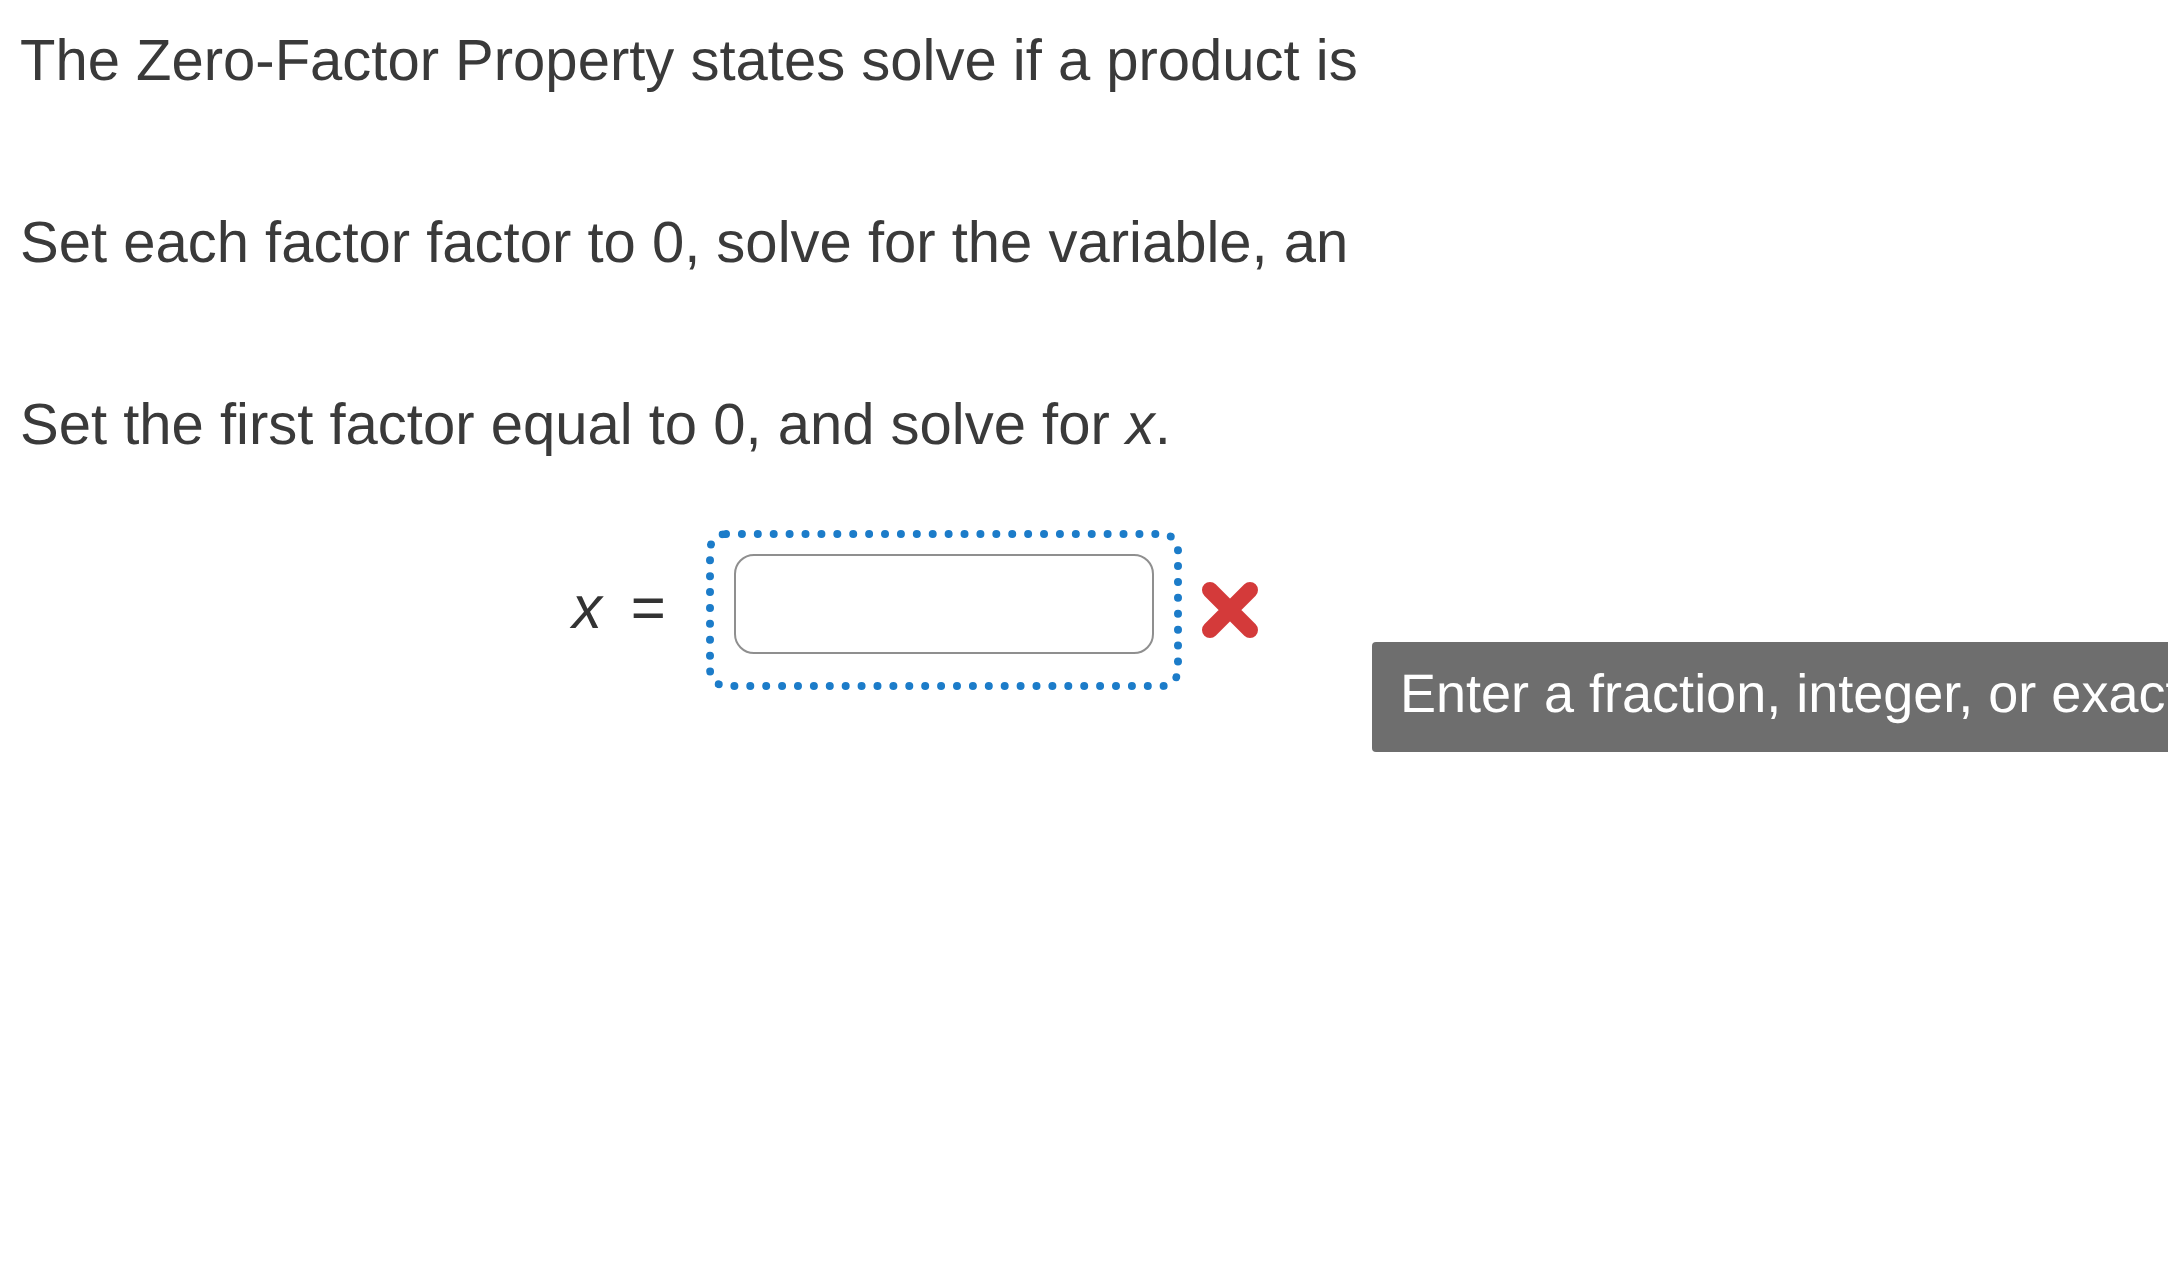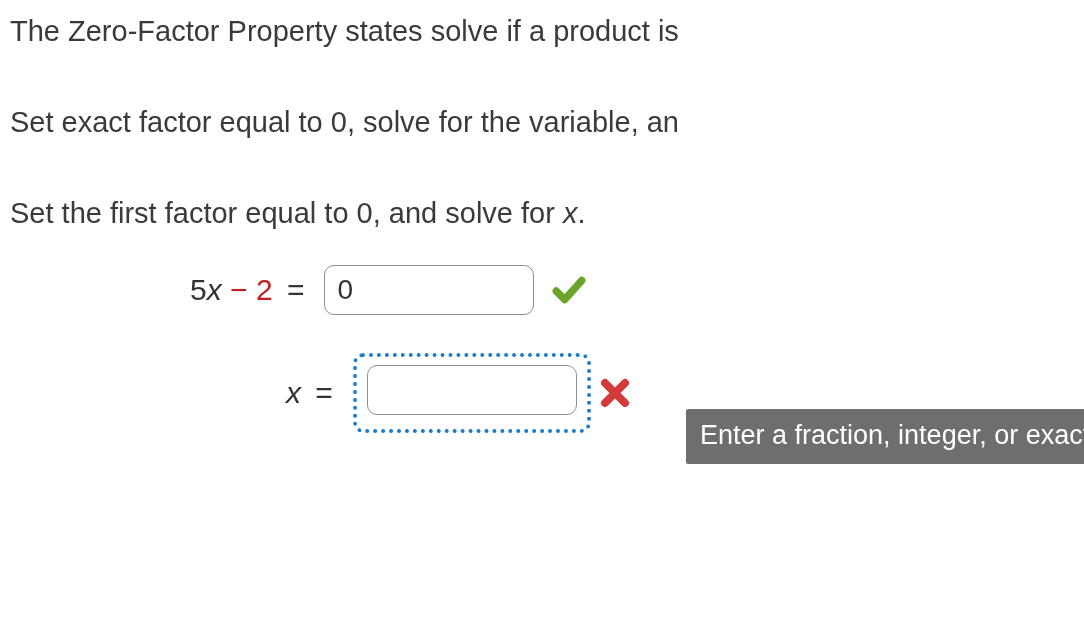--- a/index.html
+++ b/index.html
@@ -77,39 +77,28 @@
     white-space: nowrap;
     border-radius: 2px;
   }
   .row2 { position: relative; margin-left: 96px; }
 </style>
 </head>
 <body>
 
 <div class="para">The Zero-Factor Property states solve if a product is</div>
 
-<div class="para">Set exact factor equal to 0, solve for the variable, an</div>
+<div class="para">Set each factor factor to 0, solve for the variable, an</div>
 
 <div class="para" style="margin-bottom:32px;">
   <span>Set the first factor equal to 0, and solve for </span><span class="ital">x</span><span>.</span>
 </div>
 
 <div class="math-area">
 
-  <div class="math-row">
-    <span class="expr">
-      <span>5</span><span class="ital">x</span><span class="minus"> − </span><span class="minus">2</span><span class="eq"> = </span>
-    </span>
-    <input class="input-box" value="0" style="">
-    <span class="check-icon">
-      <svg viewBox="0 0 32 32" width="34" height="34">
-        <path d="M4 17 L12 25 L28 7" stroke="#6aa52b" stroke-width="7" fill="none" stroke-linecap="round" stroke-linejoin="round"></path>
-      </svg>
-    </span>
-  </div>
 
   <div class="math-row row2">
     <span class="expr">
       <span class="ital">x</span><span class="eq"> = </span>
     </span>
     <span class="dotted-wrap">
       <input class="input-box" value="" style="">
     </span>
     <span class="x-icon">
       <svg viewBox="0 0 32 32" width="32" height="32">

